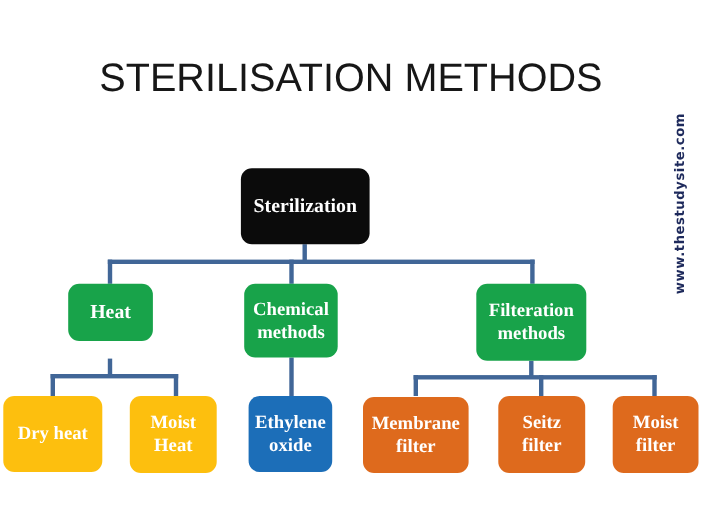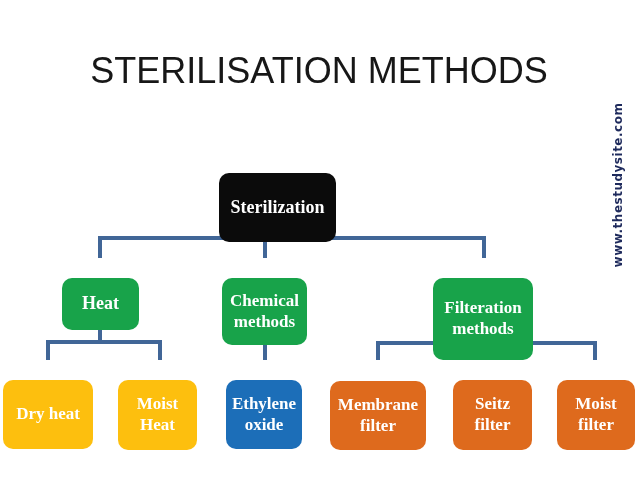--- a/index.html
+++ b/index.html
@@ -39,26 +39,25 @@
     align-items:center;
     justify-content:center;
     text-align:center;
     color:#ffffff;
     font-family:"Liberation Serif", serif;
     font-weight:700;
     border-radius:10px;
     line-height:1.22;
     padding:2px 3px;
     box-sizing:border-box;
-    margin-top:20px;
   }
   #n-sterilization { left:219px; top:153px; width:117px; height:69px; background:var(--black,#0b0b0b); font-size:18px; }
   #n-heat          { left:62px;  top:258px; width:77px;  height:52px; background:var(--green,#18a34a); font-size:18px; }
   #n-chemical      { left:222px; top:258px; width:85px;  height:67px; background:var(--green,#18a34a); font-size:17px; }
-  #n-filteration   { left:433px; top:258px; width:100px; height:82px; background:var(--green,#18a34a); font-size:17px; }
+  #n-filteration   { left:433px; top:258px; width:100px; height:70px; background:var(--green,#18a34a); font-size:17px; }
   #n-dry-heat      { left:3px;   top:360px; width:90px;  height:69px; background:var(--amber,#fdbf0e); font-size:17px; }
   #n-moist-heat    { left:118px; top:360px; width:79px;  height:70px; background:var(--amber,#fdbf0e); font-size:17px; }
   #n-ethylene      { left:226px; top:360px; width:76px;  height:69px; background:var(--blue,#1c6eb8);  font-size:17px; }
   #n-membrane      { left:330px; top:361px; width:96px;  height:69px; background:var(--orange,#de6a1d);font-size:17px; }
   #n-seitz         { left:453px; top:360px; width:79px;  height:70px; background:var(--orange,#de6a1d);font-size:17px; }
   #n-candle        { left:557px; top:360px; width:78px;  height:70px; background:var(--orange,#de6a1d);font-size:17px; }
   .conn { position:absolute; background:var(--line,#416697); }
   
   #c-root-stub   { left:275px; top:222px; width:4px;  height:17px; }
   #c-l1-h        { left:98px;  top:236px; width:388px; height:4px; }

